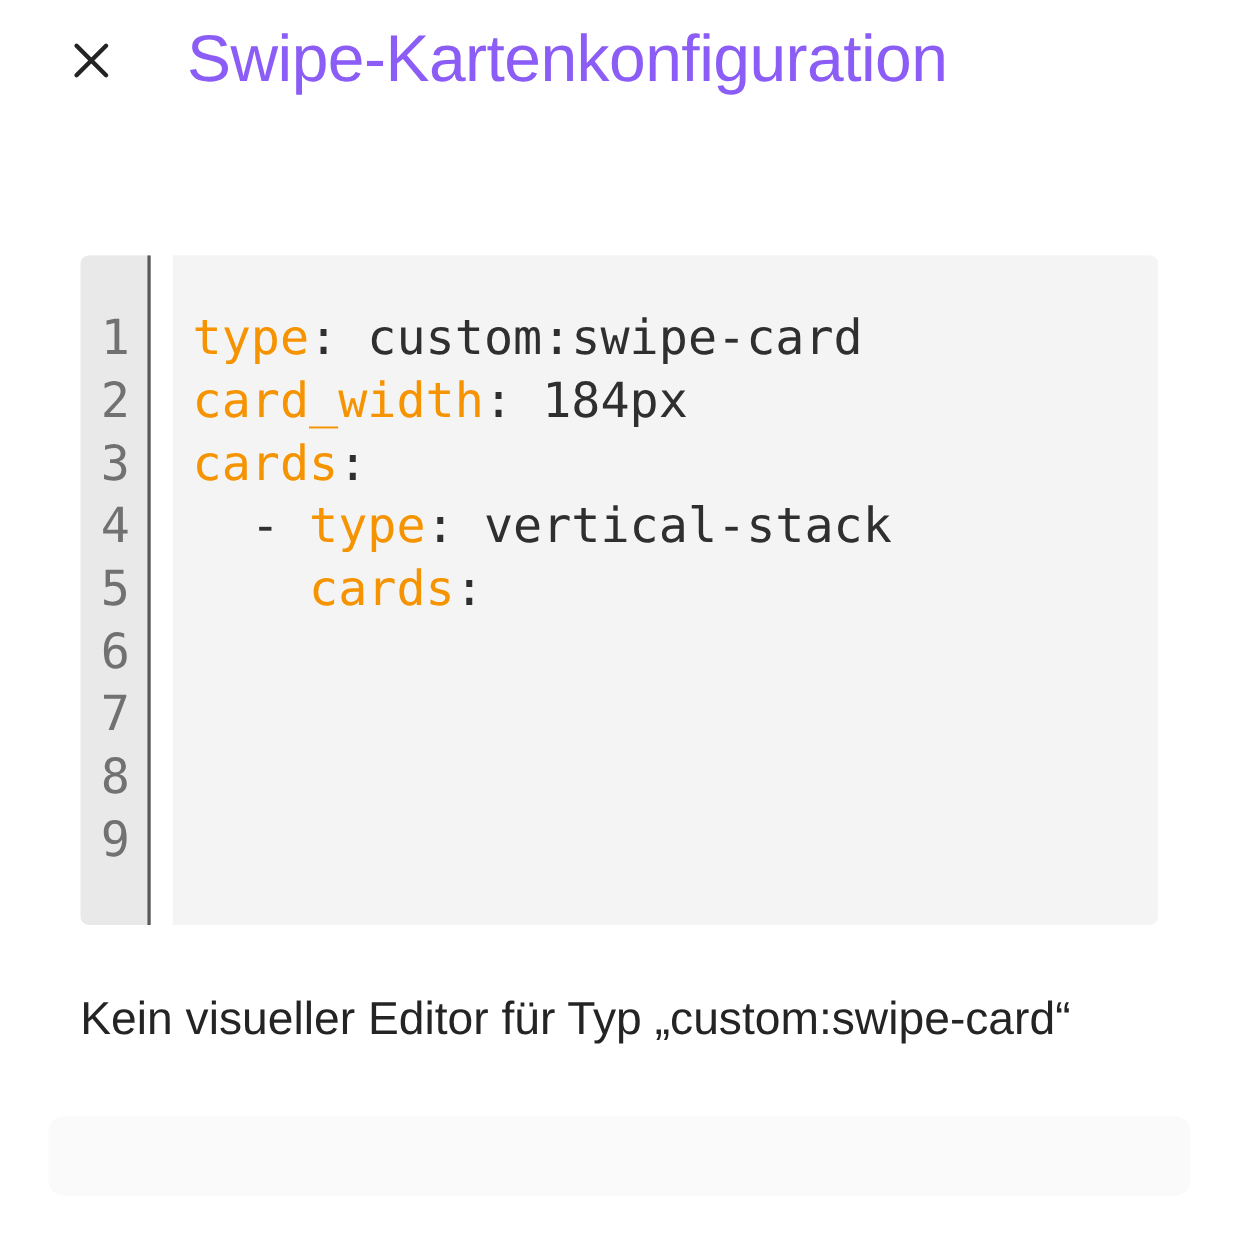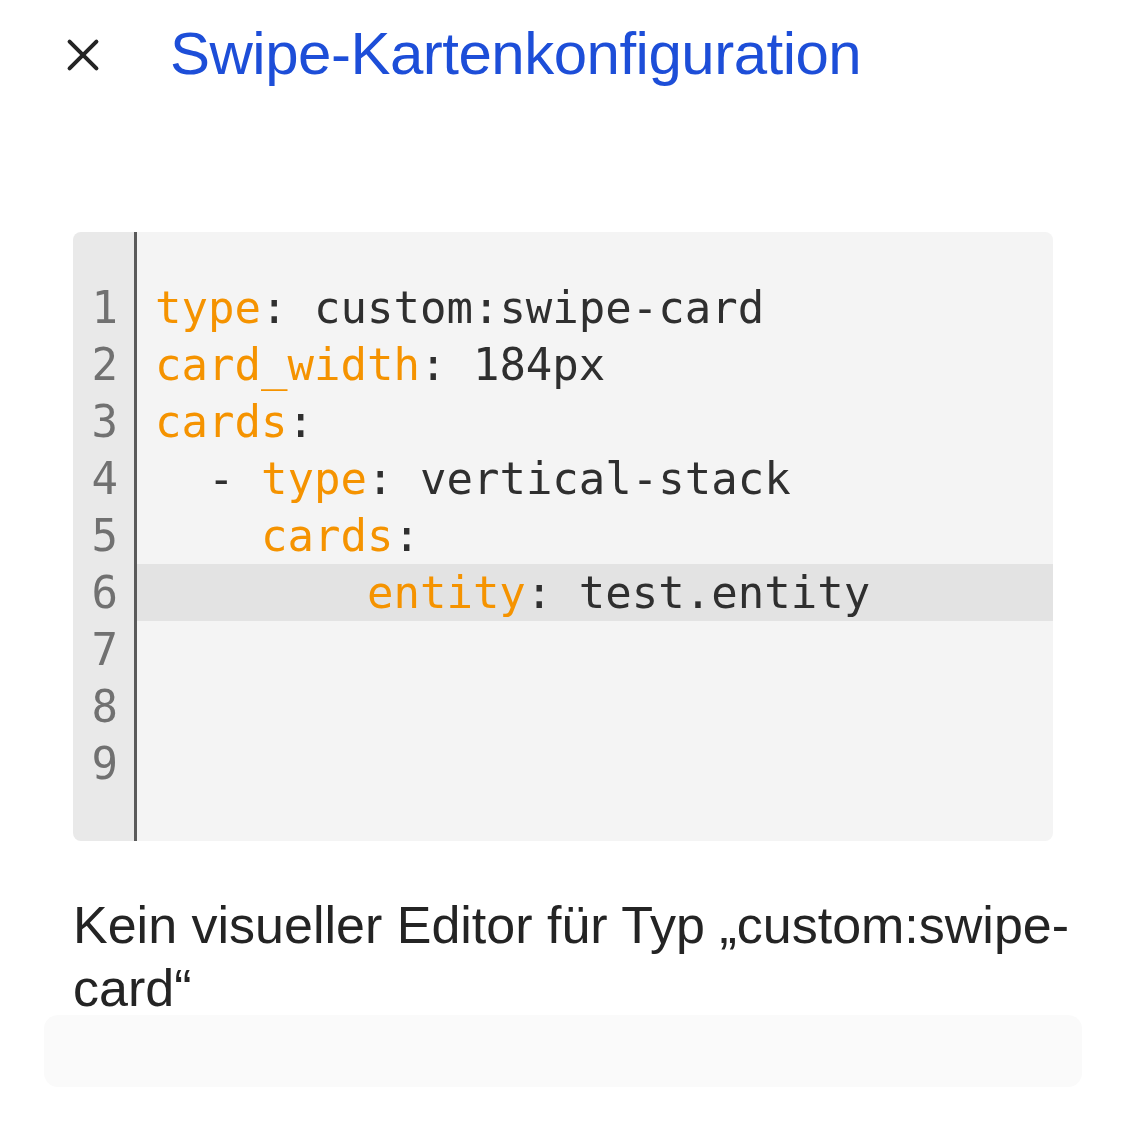--- a/index.html
+++ b/index.html
@@ -19,21 +19,21 @@
     cursor: pointer;
   }
   .close-btn svg { width: 46px; height: 46px; display: block; }
 
   .dialog-title {
     position: absolute; left: 170px; top: 20px;
     margin: 0;
     font-size: 60px; line-height: 68px;
     font-weight: 400;
     letter-spacing: -0.5px;
-    color: #1d4ed8;
+    color: #8b5cf6;
     white-space: nowrap;
   }
 
   
   .code-editor {
     position: absolute; left: 73px; top: 232px;
     width: 980px; height: 609px;
     border-radius: 8px; overflow: hidden;
     display: flex;
     cursor: text;
@@ -43,21 +43,21 @@
     background: var(--gutter-bg, #e9e9e9);
     padding-top: 47px; box-sizing: border-box;
   }
   .gutter-divider {
     flex: none; width: 3px;
     background: var(--divider, #5a5a5a);
   }
   .code-area {
     flex: 1;
     background: var(--editor-bg, #f4f4f4);
-    padding-top: 47px; box-sizing: border-box;
+    padding-top: 47px; box-sizing: border-box; margin-left: 20px;
   }
   .line-number {
     height: 57px; line-height: 57px;
     font-family: "DejaVu Sans Mono", monospace;
     font-size: 44px;
     color: var(--line-number, #717171);
     text-align: right; padding-right: 16px;
   }
   .code-line {
     height: 57px; line-height: 57px;
@@ -69,21 +69,21 @@
   }
   .code-line.active { background: var(--active-line-bg, #e3e3e3); }
   .tok-key { color: var(--yaml-key, #f59300); }
   .tok-num { color: var(--yaml-number, #c06b40); }
   .tok-txt { color: inherit; }
 
   
   .message {
     position: absolute; left: 73px; top: 894px;
     margin: 0;
-    font-size: 52px; line-height: 63px;
+    font-size: 42px; line-height: 63px;
     color: #242424;
     width: 1000px;
   }
 
   
   .footer-field {
     position: absolute; left: 44px; top: 1015px;
     width: 1038px; height: 72px;
     border-radius: 14px;
     background: var(--footer-bg, #fafafa);
@@ -114,21 +114,20 @@
         <div class="line-number">8</div>
         <div class="line-number">9</div>
       </div>
     <div class="gutter-divider"></div>
     <div class="code-area">
         <div class="code-line"><span class="tok-key">type</span><span class="tok-txt">: custom:swipe-card</span></div>
         <div class="code-line"><span class="tok-key">card_width</span><span class="tok-txt">: 184px</span></div>
         <div class="code-line"><span class="tok-key">cards</span><span class="tok-txt">:</span></div>
         <div class="code-line"><span class="tok-txt">  - </span><span class="tok-key">type</span><span class="tok-txt">: vertical-stack</span></div>
         <div class="code-line"><span class="tok-txt">    </span><span class="tok-key">cards</span><span class="tok-txt">:</span></div>
-        <div class="code-line active"><span class="tok-txt">        </span><span class="tok-key">entity</span><span class="tok-txt">: test.entity</span></div>
         <div class="code-line"></div>
       </div>
   </div>
 
   <p class="message"><span>Kein visueller Editor für Typ „custom:swipe-card“</span><br></p>
 
   <div class="footer-field"></div>
 
 </div>
 

